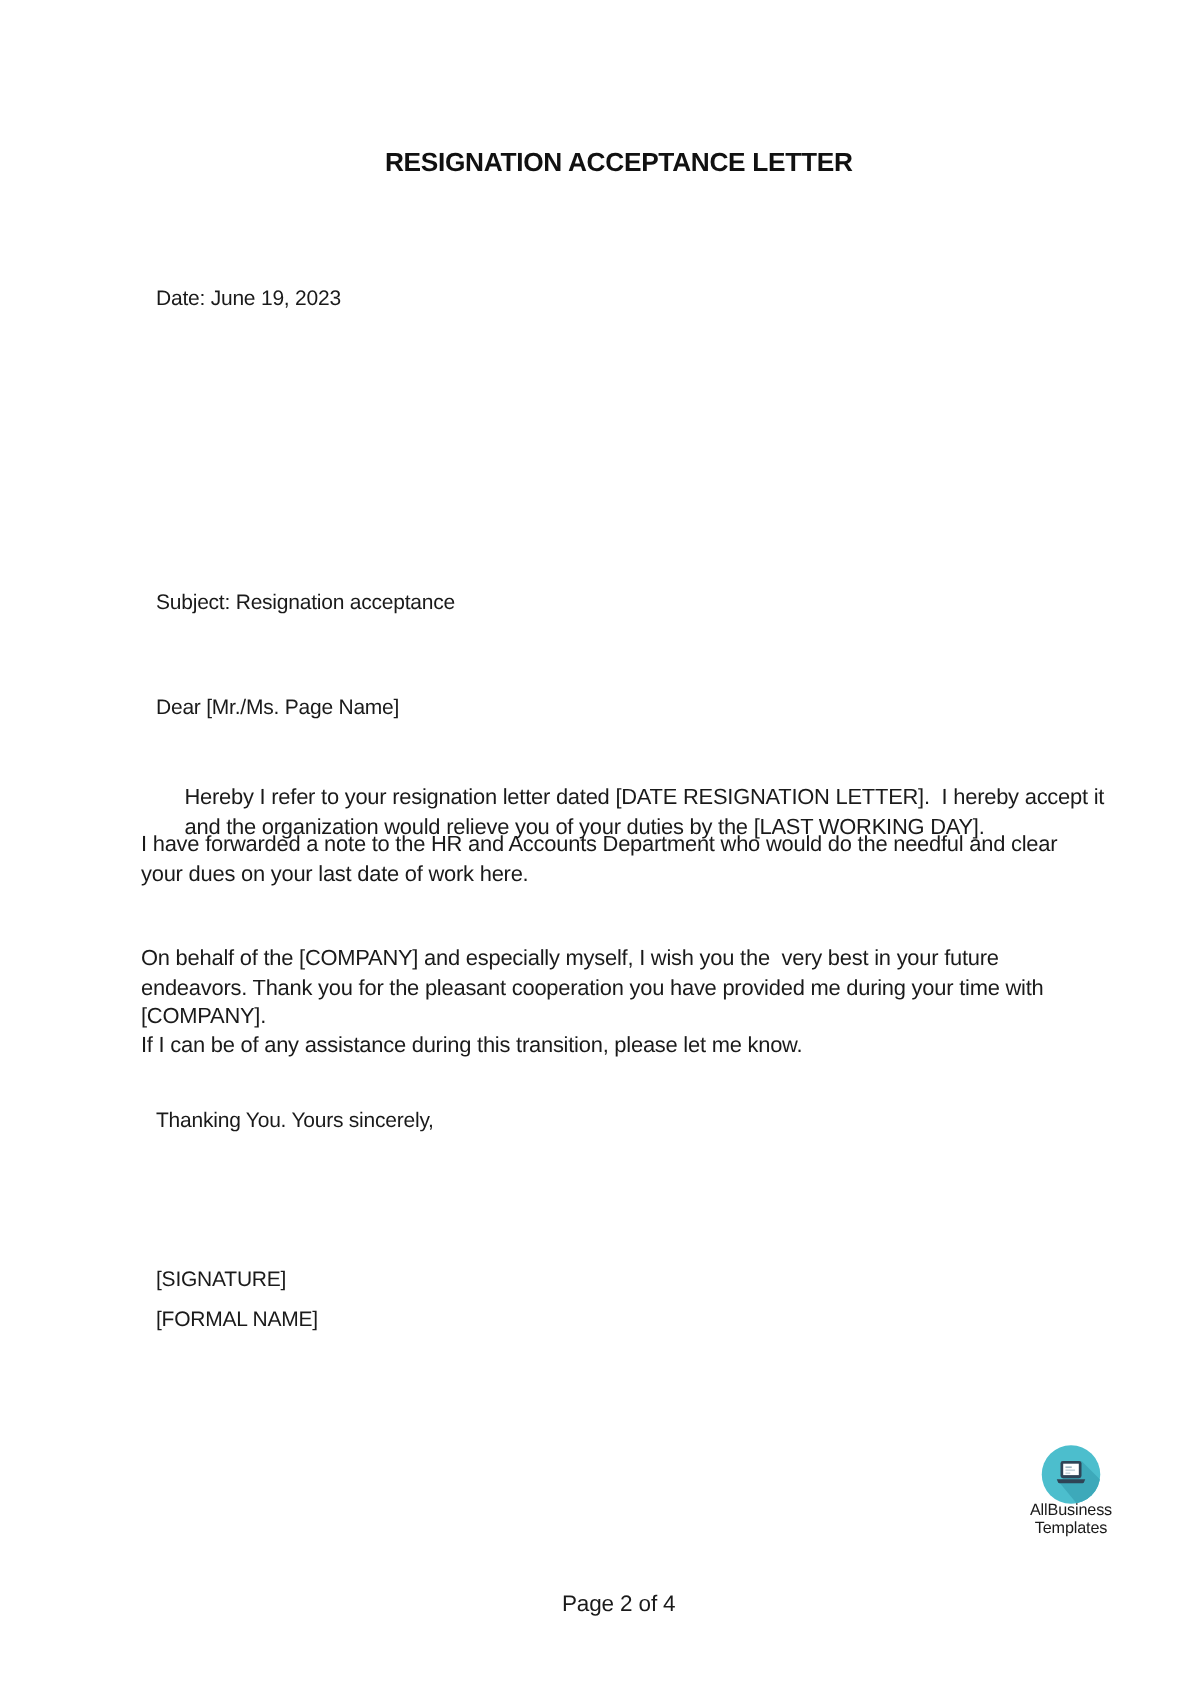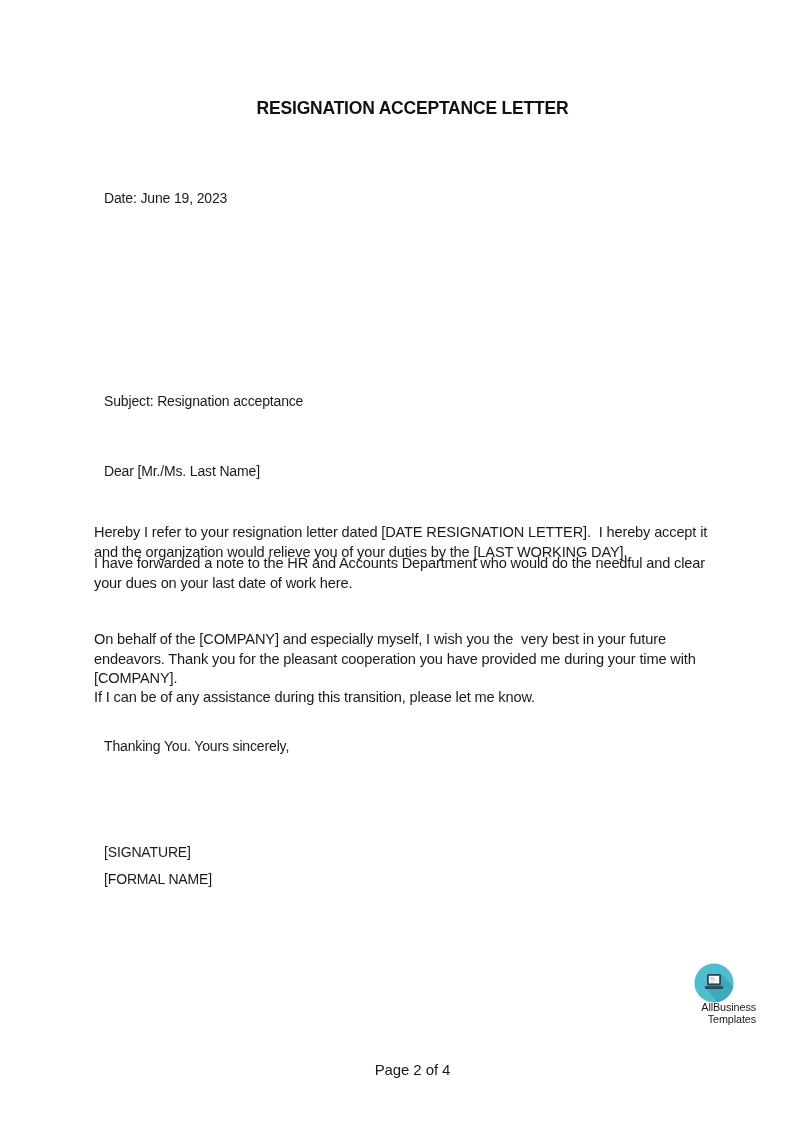--- a/index.html
+++ b/index.html
@@ -52,21 +52,21 @@
   }
   .para {
     position: absolute;
     left: 94px;
     width: 614px;
     font-size: 14.6px;
     letter-spacing: -0.15px;
     line-height: 19.6px;
     white-space: pre-wrap;
   }
-  .para-1 { top: 523px; }
+  .para-1 { top: 523px; margin-left: 29px; }
   .para-2 { top: 554px; }
   .para-3 { top: 630px; }
   .para-4 { top: 688px; }
   .brand {
     position: absolute;
     top: 963px;
     left: 672px;
     width: 84px;
     text-align: center;
   }
@@ -75,21 +75,20 @@
     margin: 0 auto;
     width: 40px;
     height: 40px;
   }
   .brand-text {
     margin-top: -1px;
     font-size: 10.8px;
     line-height: 11.5px;
     letter-spacing: -0.1px;
     color: #1a1a1a;
-    text-align: right;
   }
   .page-footer {
     position: absolute;
     top: 1061px;
     left: 0;
     width: 100%;
     text-align: center;
     font-size: 15px;
     letter-spacing: -0.1px;
     color: #1a1a1a;
@@ -100,21 +99,21 @@
 
 <div class="page">
 
   <div class="doc-title">RESIGNATION ACCEPTANCE LETTER</div>
 
   <div class="line date-line">Date: June 19, 2023</div>
 
 
   <div class="line subject-line">Subject: Resignation acceptance</div>
 
-  <div class="line salutation">Dear [Mr./Ms. Last Name]</div>
+  <div class="line salutation">Dear [Mr./Ms. Page Name]</div>
 
   <div class="para para-1">Hereby I refer to your resignation letter dated [DATE RESIGNATION LETTER].  I hereby accept it and the organization would relieve you of your duties by the [LAST WORKING DAY].</div>
   <div class="para para-2">I have forwarded a note to the HR and Accounts Department who would do the needful and clear your dues on your last date of work here.</div>
   <div class="para para-3">On behalf of the [COMPANY] and especially myself, I wish you the  very best in your future endeavors. Thank you for the pleasant cooperation you have provided me during your time with [COMPANY].</div>
   <div class="para para-4">If I can be of any assistance during this transition, please let me know.</div>
 
   <div class="line closing-line">Thanking You. Yours sincerely,</div>
 
   <div class="line signature-line">[SIGNATURE]</div>
 

